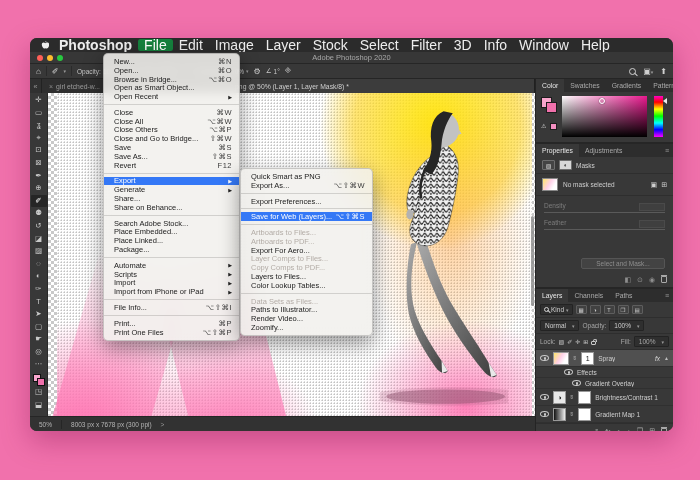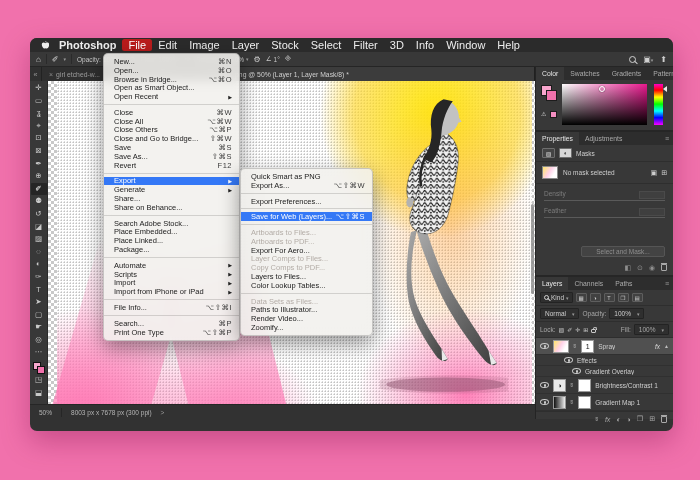--- a/index.html
+++ b/index.html
@@ -2,25 +2,25 @@
 <html><head>
 <meta charset="utf-8">
 <style>
   html,body{margin:0;padding:0;}
   body{width:700px;height:480px;background:#f171ac;font-family:"Liberation Sans",sans-serif;overflow:hidden;position:relative;}
   *{box-sizing:border-box;}
 
   .screen{position:absolute;left:30px;top:38px;width:643px;height:393px;background:#323232;border-radius:7px;overflow:hidden;box-shadow:0 10px 28px rgba(120,10,70,.35);}
 
   
-  .macbar{height:14px;background:#2b2b2b;display:flex;align-items:center;padding-left:9px;font-size:11px;color:#ededed;}
+  .macbar{height:14px;background:#2b2b2b;display:flex;align-items:center;padding-left:9px;font-size:14px;color:#ededed;}
   .apple{width:12px;display:flex;justify-content:center;margin-right:2px;}
   .appname{font-weight:bold;padding:0 6px;}
   .mitem{padding:0 6px;height:12px;line-height:12px;border-radius:2.5px;}
-  .mitem.active{background:#b91c1c;color:#fff;}
+  .mitem.active{background:#15803d;color:#fff;}
 
   
   .titlebar{height:12px;background:#373737;border-bottom:1px solid #262626;position:relative;}
   .lights{position:absolute;left:7px;top:3px;display:flex;gap:4px;}
   .light{width:6px;height:6px;border-radius:50%;}
   .l-red{background:#ff5f57;} .l-yel{background:#febc2e;} .l-grn{background:#28c840;}
   .wtitle{text-align:center;font-size:7.5px;color:#a8a8a8;line-height:12px;}
 
   
   .optionsbar{height:15px;background:#383838;border-bottom:1px solid #252525;display:flex;align-items:center;font-size:6.5px;color:#c6c6c6;padding:0 6px;gap:5px;white-space:nowrap;}
@@ -171,20 +171,28 @@
         <span class="mitem">Stock</span>
         <span class="mitem">Select</span>
         <span class="mitem">Filter</span>
         <span class="mitem">3D</span>
         <span class="mitem">Info</span>
         <span class="mitem">Window</span>
         <span class="mitem">Help</span>
       </span>
   </div>
 
+  <div class="titlebar">
+    <span class="lights">
+      <span class="light l-red"></span>
+      <span class="light l-yel"></span>
+      <span class="light l-grn"></span>
+    </span>
+    <div class="wtitle">Adobe Photoshop 2020</div>
+  </div>
 
   <div class="optionsbar">
     <span class="ob-ic">⌂</span>
     <span class="ob-sep"></span>
     <span class="ob-ic">✐</span>
     <span class="ob-chev">▾</span>
     <span class="ob-sep"></span>
     <span class="ob-field">
       <span>Opacity:</span>
       <span>100%</span>
@@ -560,25 +568,25 @@
         <span>Import from iPhone or iPad</span>
         <span class="arr">▶</span>
       </div>
       <div class="msep"></div>
       <div class="mrow">
         <span>File Info...</span>
         <span class="sc">⌥⇧⌘I</span>
       </div>
       <div class="msep"></div>
       <div class="mrow">
-        <span>Search...</span>
+        <span>Print...</span>
         <span class="sc">⌘P</span>
       </div>
       <div class="mrow">
-        <span>Print One Type</span>
+        <span>Print One Files</span>
         <span class="sc">⌥⇧⌘P</span>
       </div>
     </div>
   <div class="menu" id="export-menu">
       <div class="mrow">
         <span>Quick Smart as PNG</span>
       </div>
       <div class="mrow">
         <span>Export As...</span>
         <span class="sc">⌥⇧⌘W</span>

